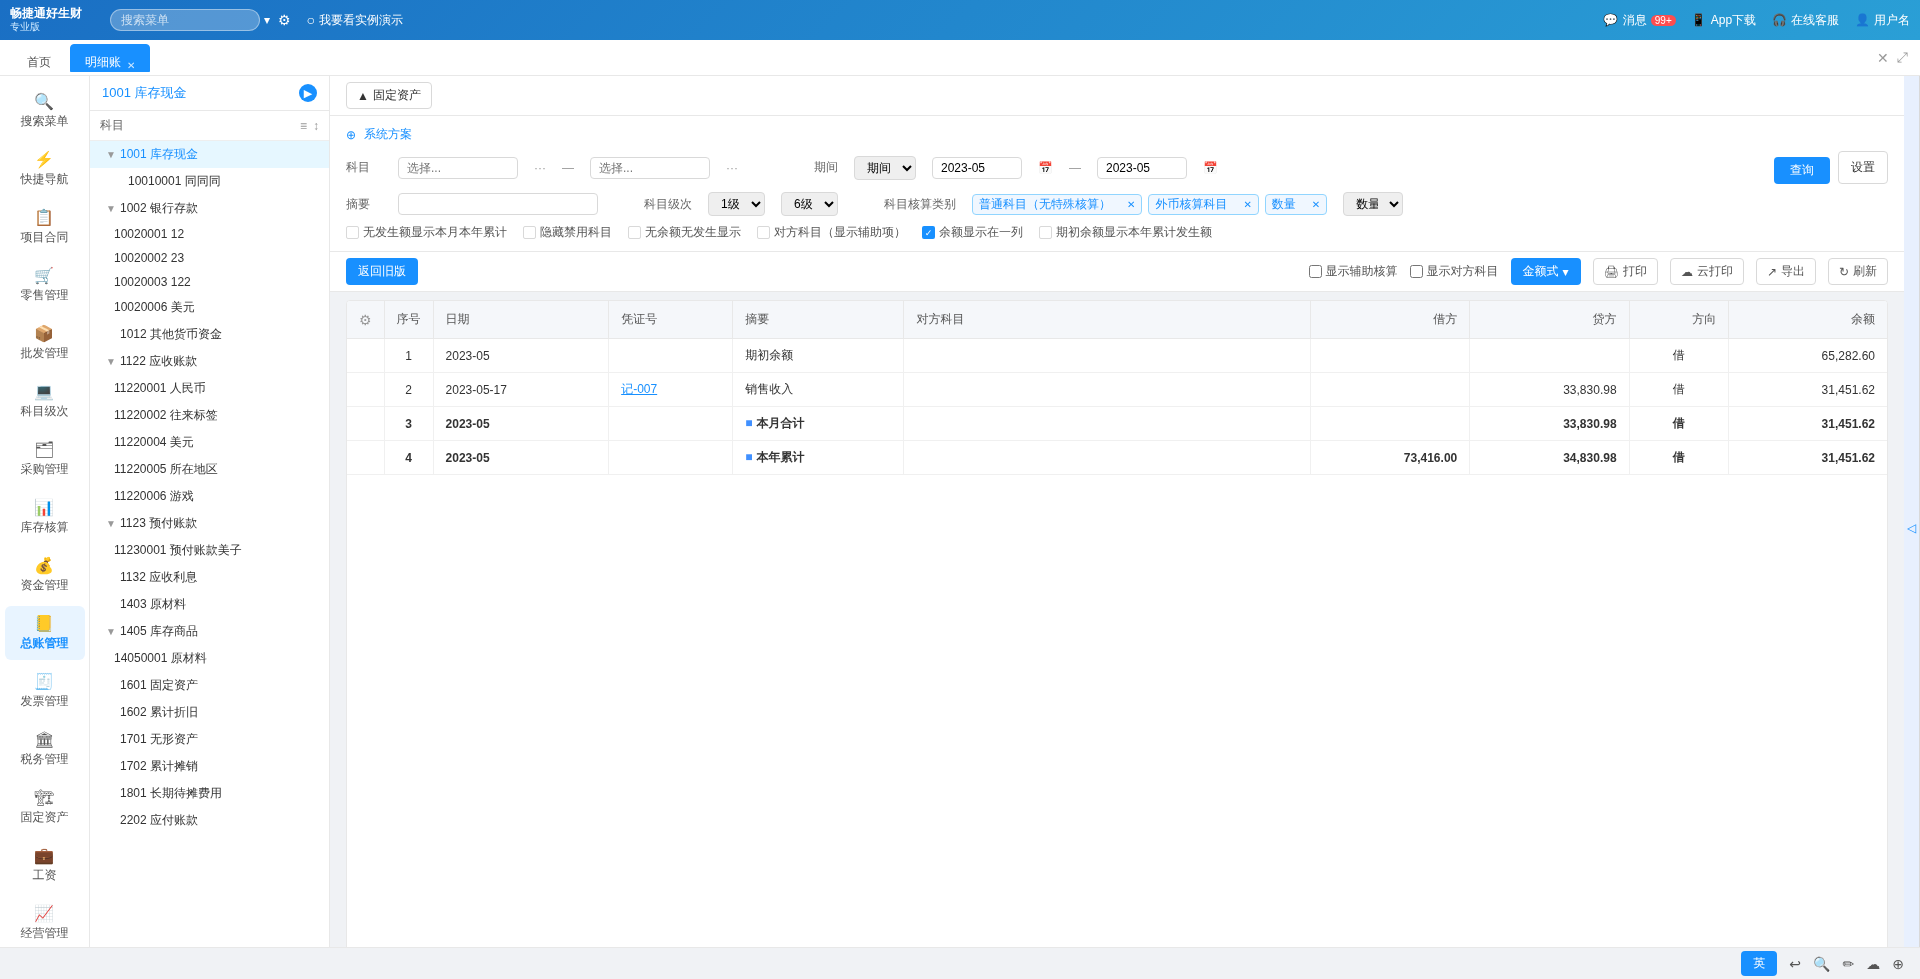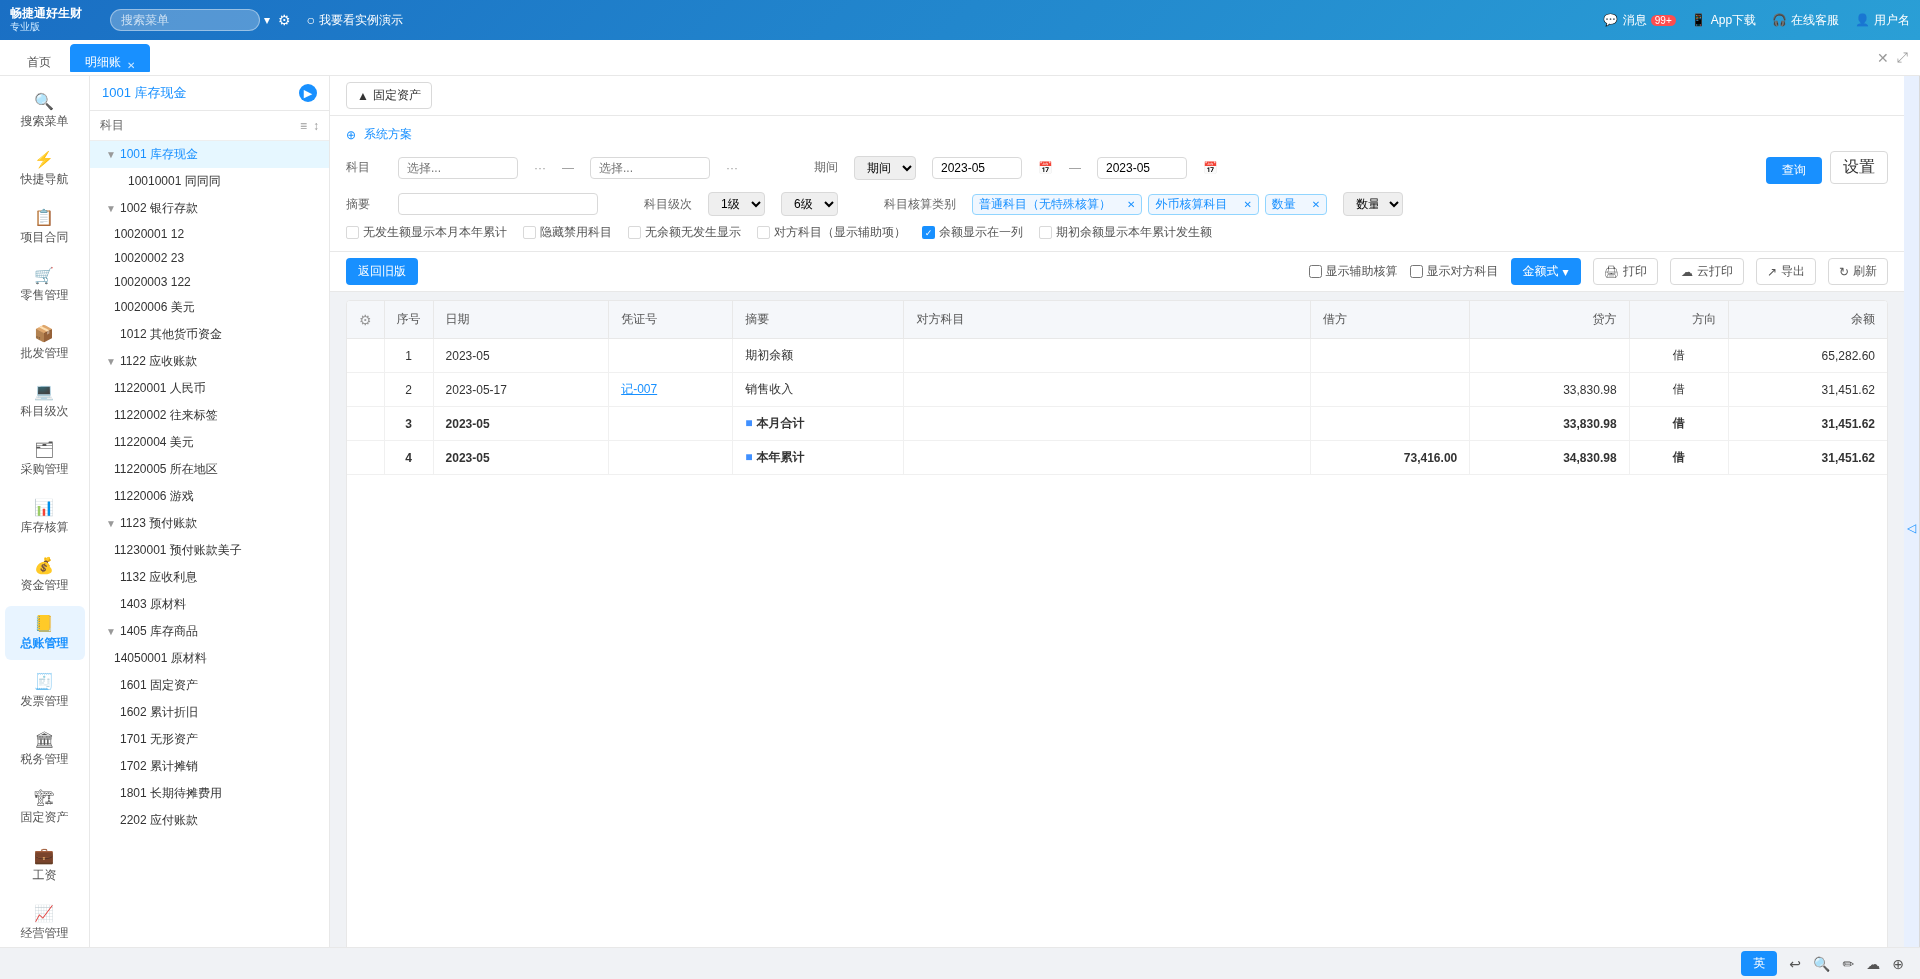--- a/index.html
+++ b/index.html
@@ -155,21 +155,21 @@
       font-size: 12px;
       margin-top: 6px;
     }
     .btn-settings {
       background: #fff;
       color: #333;
       border: 1px solid #d9d9d9;
       border-radius: 4px;
       padding: 5px 12px;
       cursor: pointer;
-      font-size: 16px;
+      font-size: 12px;
     }
     .filter-tag {
       background: #f0f7ff;
       border: 1px solid #91d5ff;
       border-radius: 4px;
       padding: 1px 6px;
       color: #1890ff;
       font-size: 11px;
       display: flex;
       align-items: center;
@@ -720,21 +720,21 @@
         <thead>
           <tr>
             <th class="th-settings">
               <span class="settings-icon">⚙</span>
             </th>
             <th class="col-num">序号</th>
             <th>日期</th>
             <th>凭证号</th>
             <th>摘要</th>
             <th style="min-width:200px;">对方科目</th>
-            <th style="">借方</th>
+            <th style="text-align:right;">借方</th>
             <th style="text-align:right;">贷方</th>
             <th style="text-align:right;">方向</th>
             <th style="text-align:right;">余额</th>
           </tr>
         </thead>
         <tbody>
 
           <tr>
             <td></td>
             <td class="row-num">1</td>

